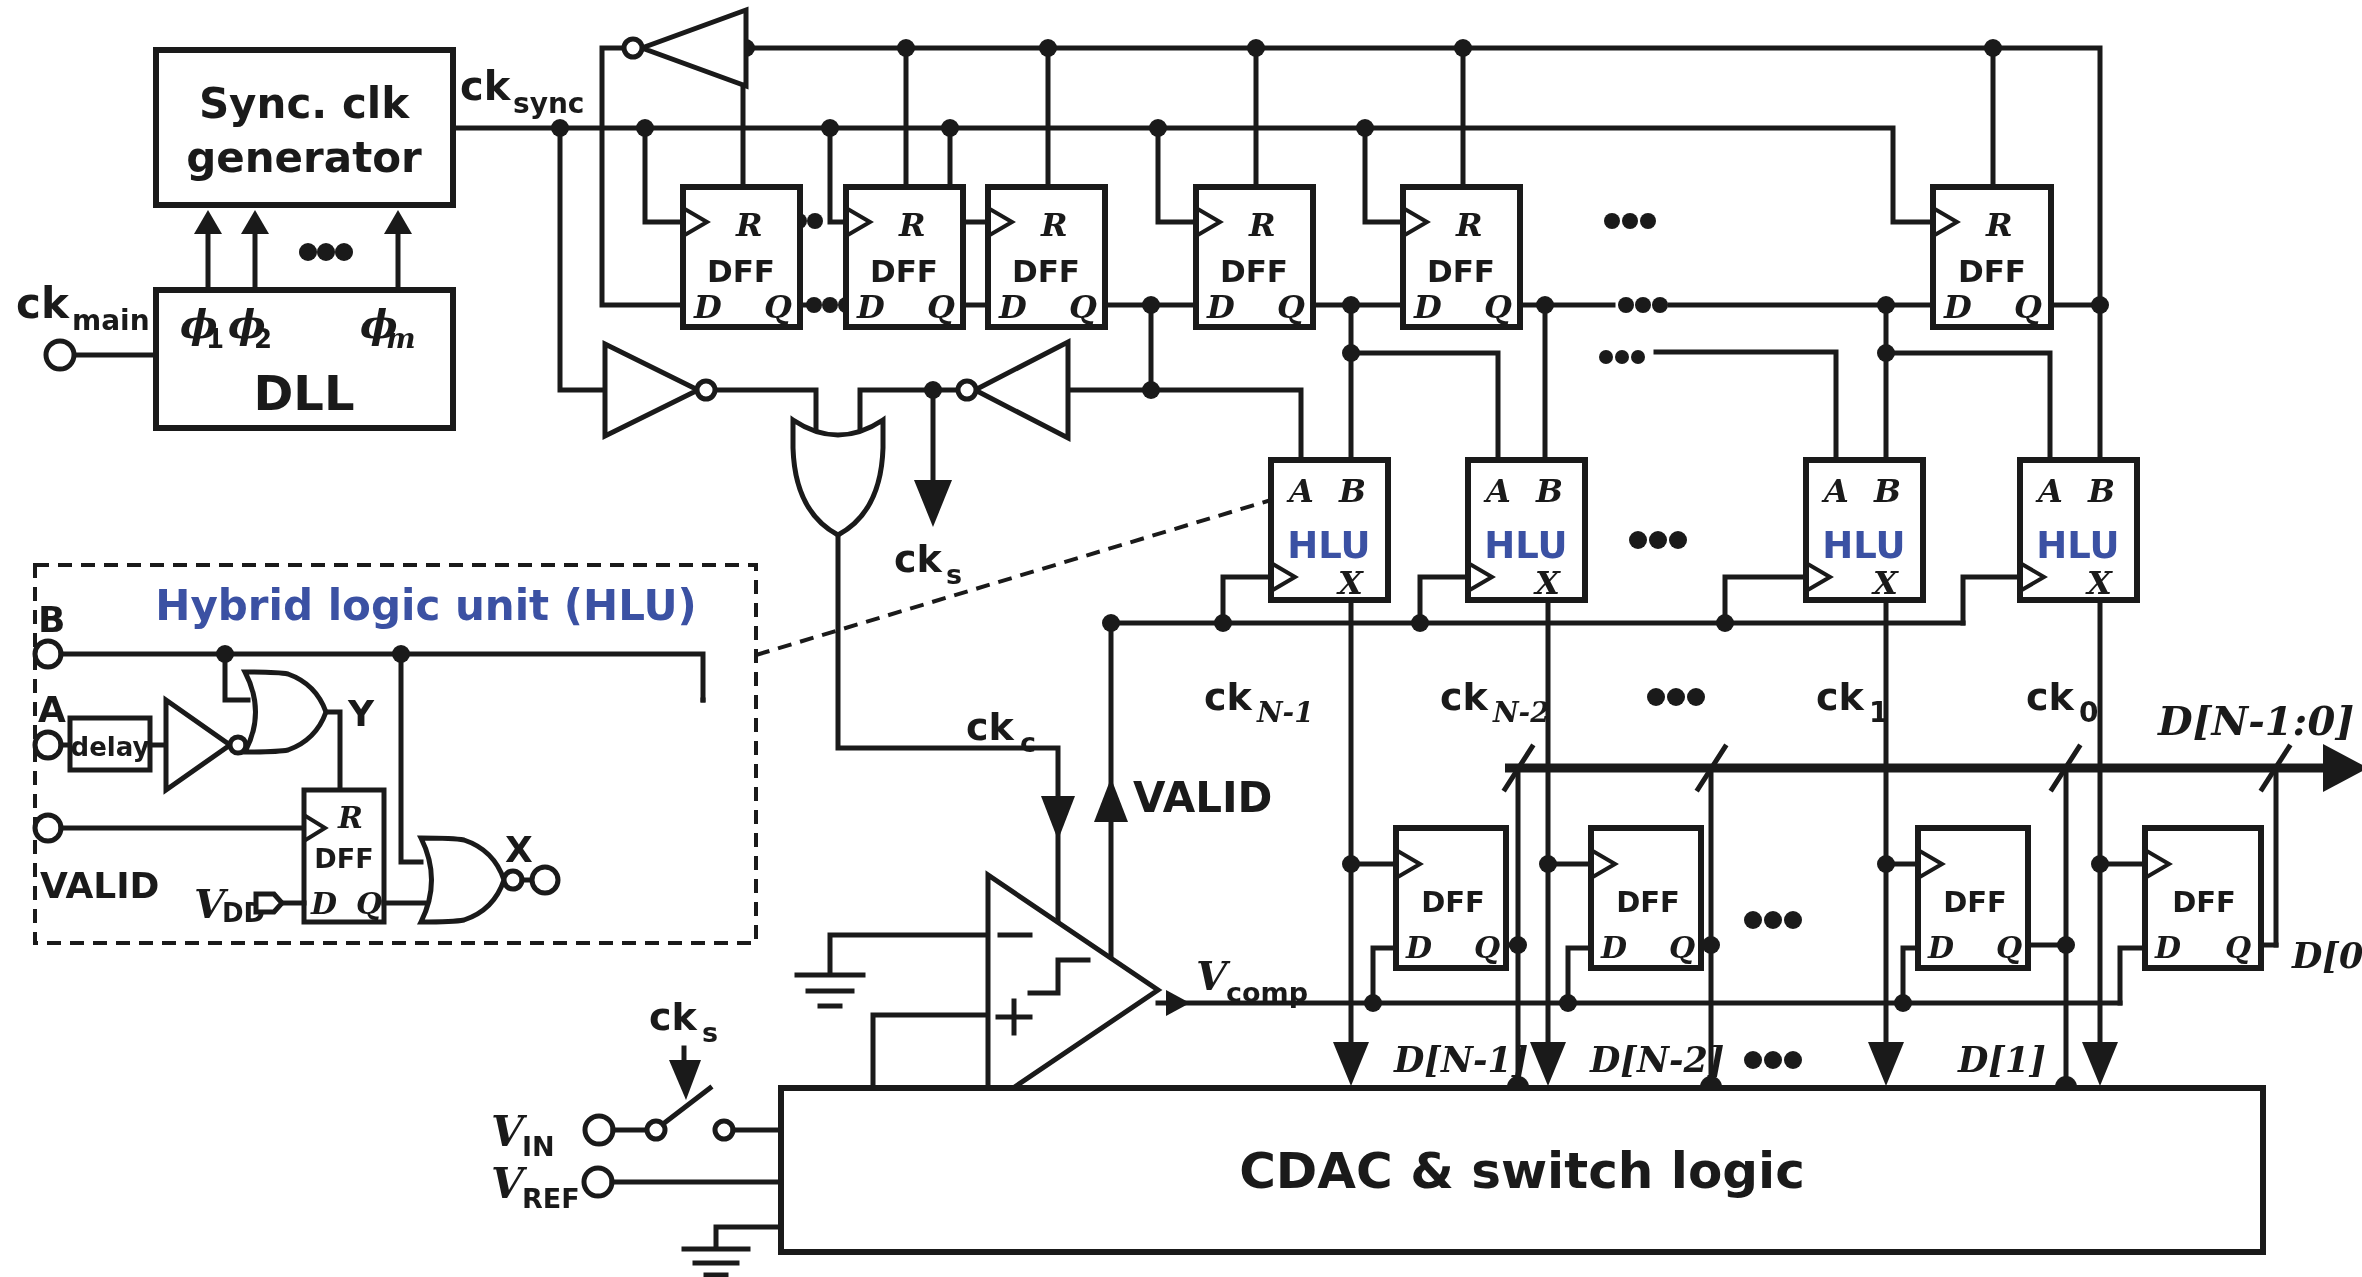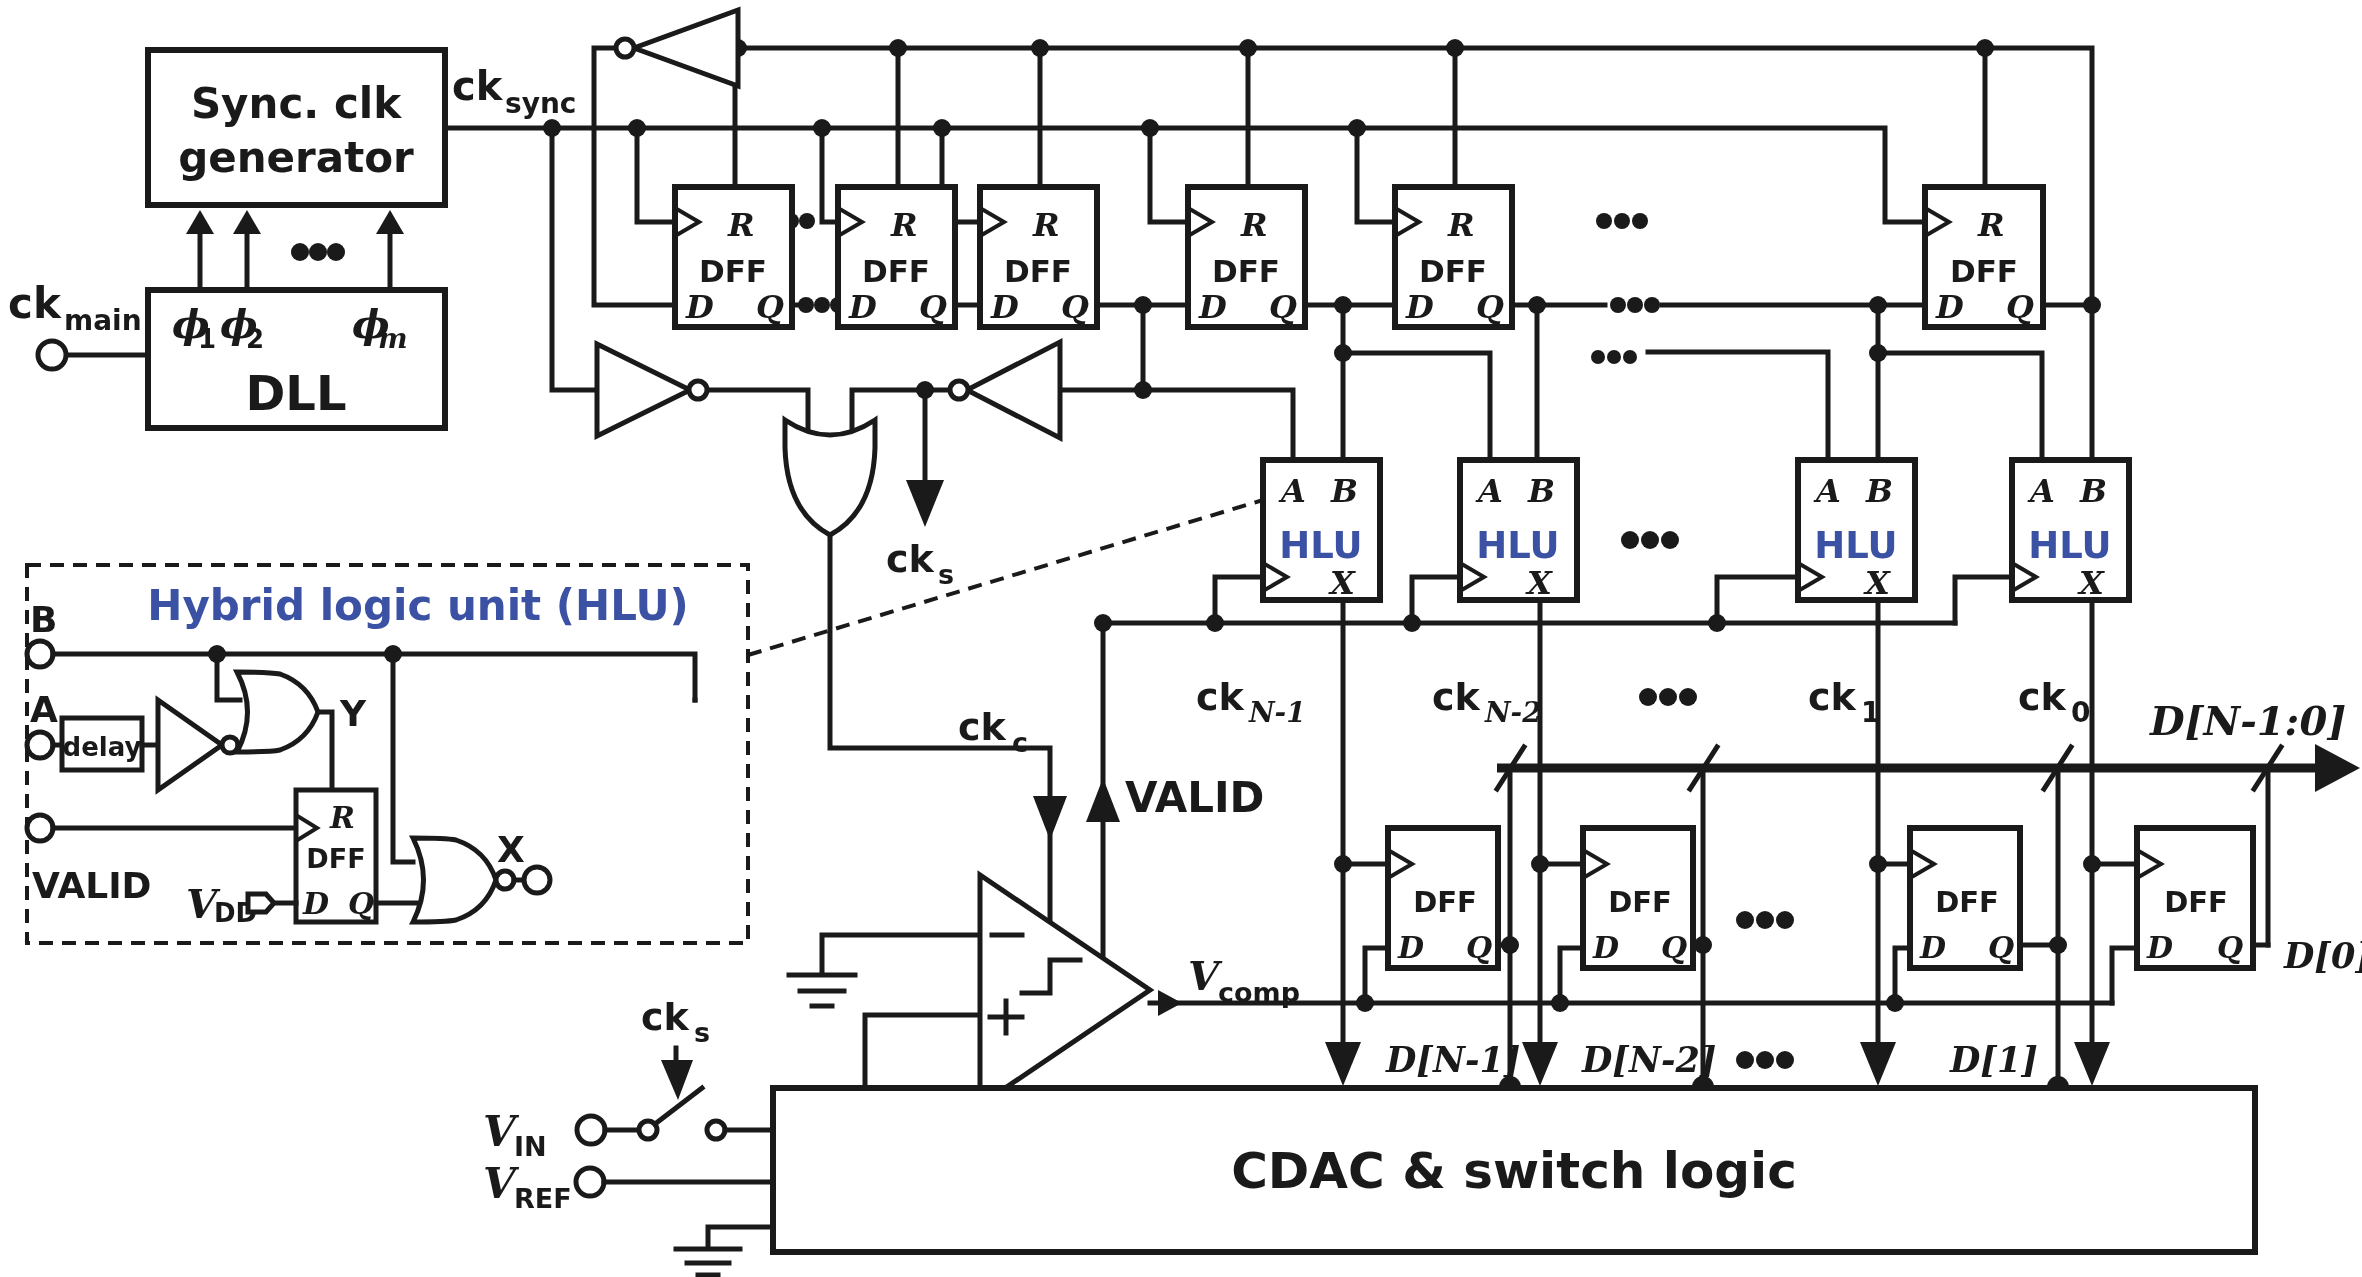--- a/index.html
+++ b/index.html
@@ -1,17 +1,17 @@
 <!DOCTYPE html>
 <html style="--wire: #1a1a1a; --accent: #3b51a3;"><head>
 <meta charset="utf-8">
 <style>
   :root { --wire:#1a1a1a; --accent:#3b51a3; }
   html,body{margin:0;padding:0;background:#fff;}
-  .stage{width:2342px;height:1277px;position:relative;background:#fff;}
+  .stage{width:2342px;height:1277px;position:relative;background:#fff;padding-left:8px;}
   svg{display:block;}
   .w{stroke:var(--wire);stroke-width:5;fill:none;stroke-linecap:square;}
   .w4{stroke:var(--wire);stroke-width:4;fill:none;}
   .bus{stroke:var(--wire);stroke-width:9;fill:none;}
   .box{fill:#fff;stroke:var(--wire);stroke-width:6;}
   .box5{fill:#fff;stroke:var(--wire);stroke-width:5;}
   .dash{fill:none;stroke:var(--wire);stroke-width:4;stroke-dasharray:14 9;}
   .dot{fill:var(--wire);stroke:none;}
   .arr{fill:var(--wire);stroke:none;}
   .open{fill:#fff;stroke:var(--wire);stroke-width:5;}

